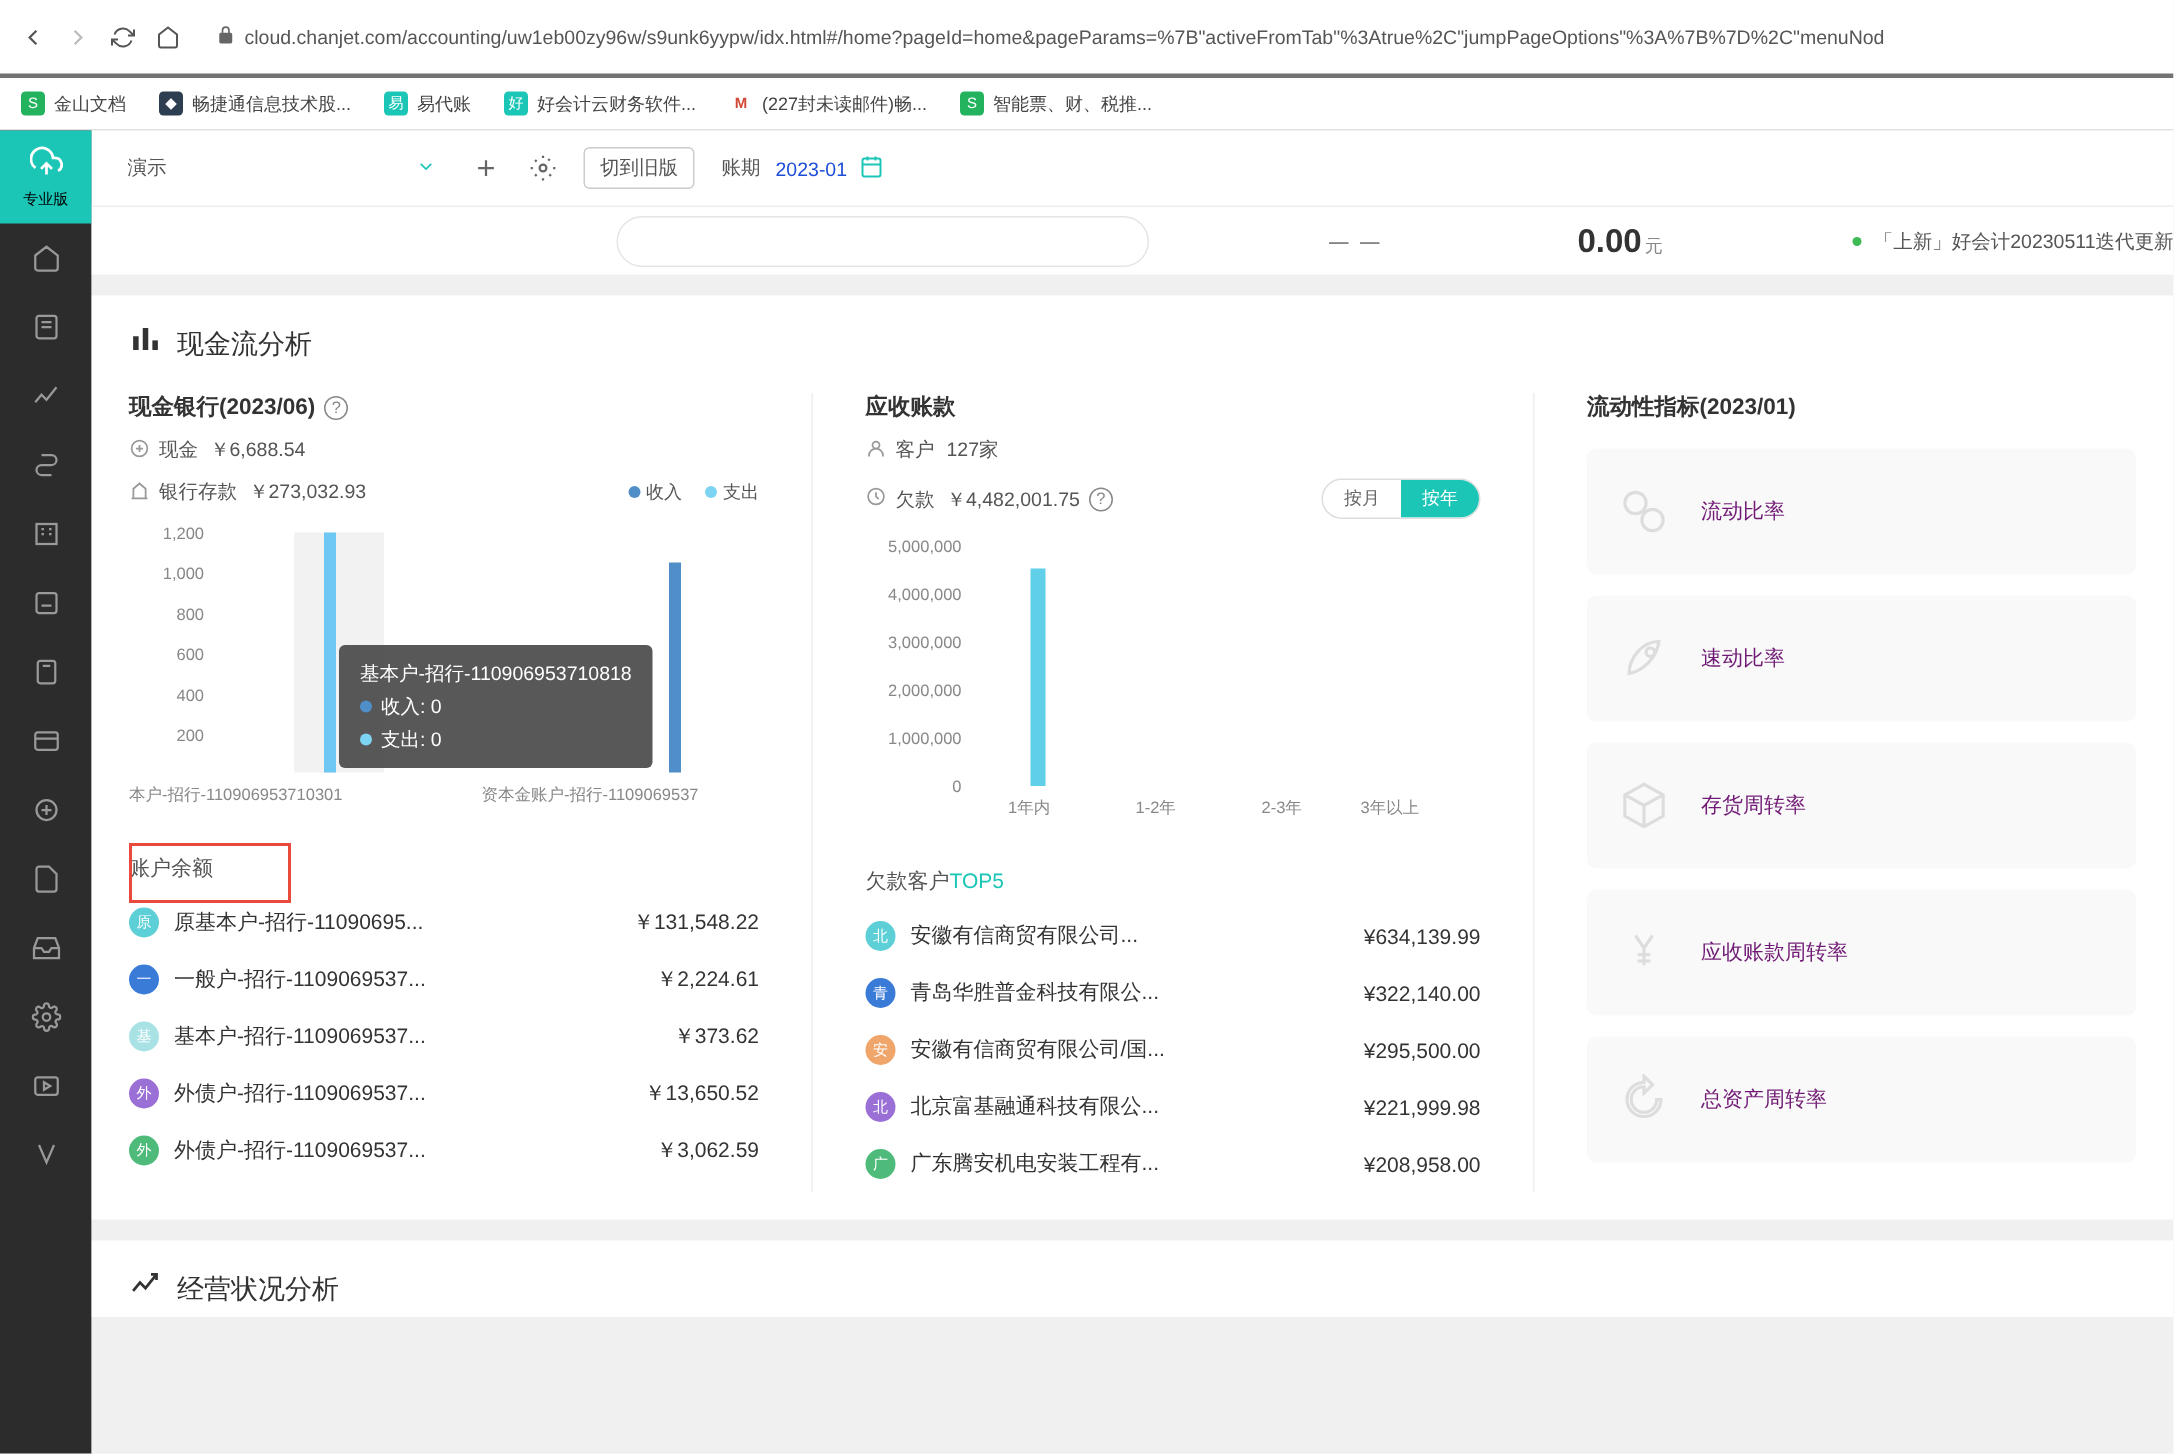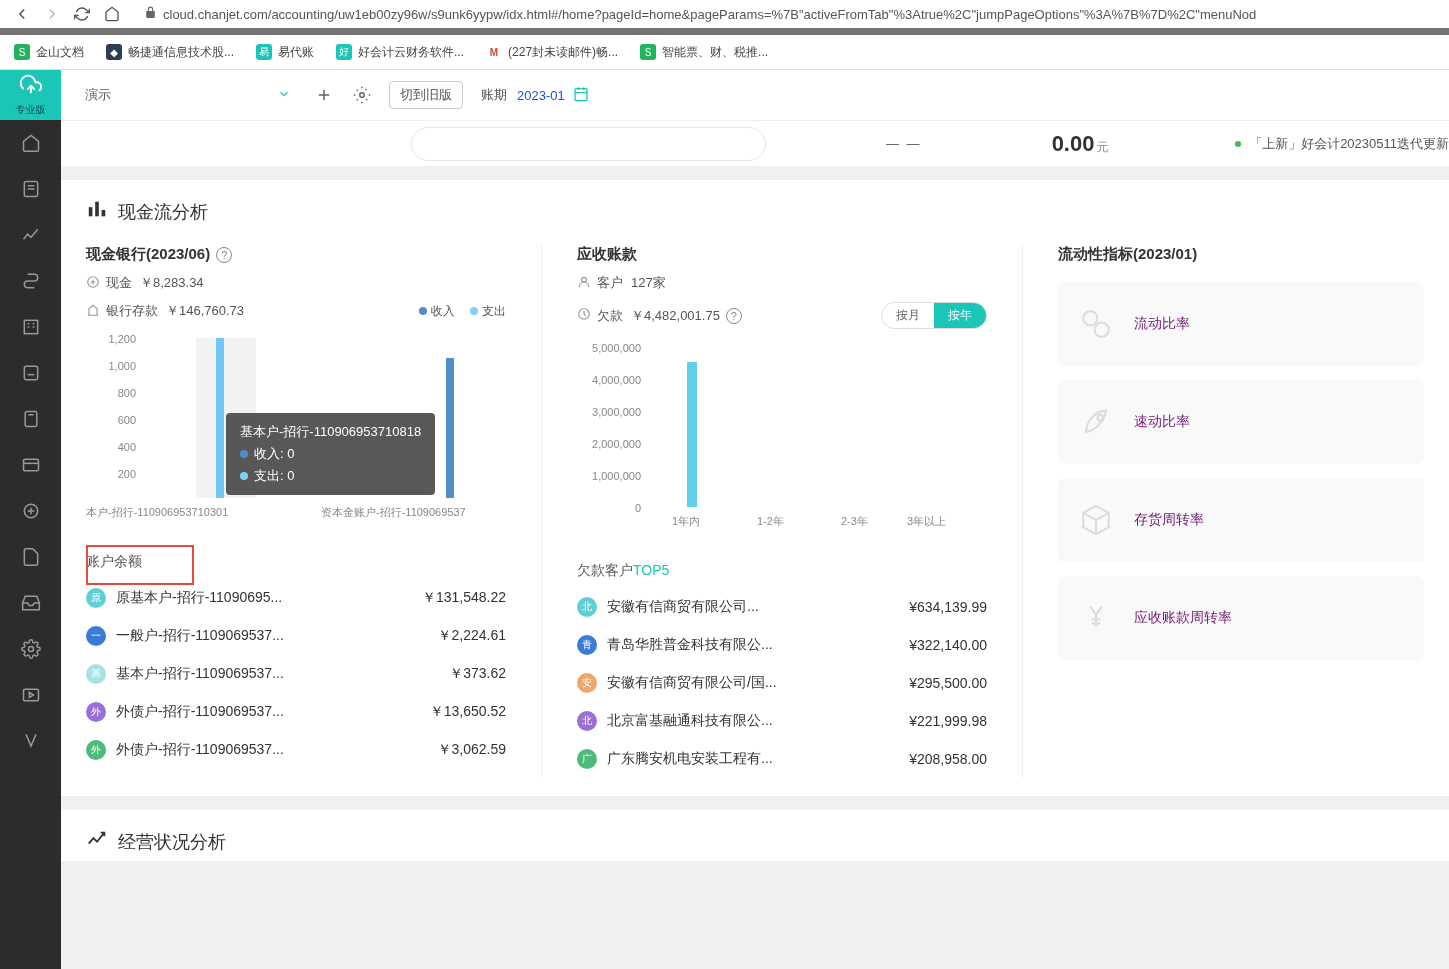--- a/index.html
+++ b/index.html
@@ -1,26 +1,26 @@
 <!DOCTYPE html>
 <html><head>
 <meta charset="utf-8">
 <style>
 *{margin:0;padding:0;box-sizing:border-box;font-family:"Microsoft YaHei",Arial,sans-serif}
 body{background:#f5f5f5;font-size:13px;color:#333;overflow:hidden;width:1449px;height:969px}
-.browser-bar{height:35px;background:#fff;display:flex;align-items:center;padding:0 10px;border-bottom:7px solid #737373}
+.browser-bar{height:52px;background:#fff;display:flex;align-items:center;padding:0 10px;border-bottom:3px solid #737373}
 .browser-bar .nav-btn{width:24px;height:24px;display:flex;align-items:center;justify-content:center;color:#666;margin-right:6px;cursor:pointer}
 .browser-bar .url{flex:1;display:flex;align-items:center;color:#555;font-size:13px;padding-left:14px}
 .browser-bar .lock{margin-right:6px;color:#666}
 .bookmarks{height:35px;background:#fff;display:flex;align-items:center;padding:0 14px;border-bottom:1px solid #e0e0e0}
 .bookmarks .bm{display:flex;align-items:center;margin-right:22px;color:#444;font-size:12px;cursor:pointer}
 .bookmarks .bm .ico{width:16px;height:16px;border-radius:3px;margin-right:6px;display:flex;align-items:center;justify-content:center;color:#fff;font-size:10px}
 .app{display:flex;height:calc(100% - 70px)}
 .sidebar{width:61px;background:#2c2c2c;display:flex;flex-direction:column}
-.sidebar .logo{height:50px;background:#1cc6b7;display:flex;flex-direction:column;align-items:center;justify-content:center;color:#0c4a6e}
+.sidebar .logo{height:62px;background:#1cc6b7;display:flex;flex-direction:column;align-items:center;justify-content:center;color:#000000}
 .sidebar .logo .icon{font-size:18px}
 .sidebar .logo .txt{font-size:10px;margin-top:2px}
 .sidebar .nav-item{height:46px;display:flex;align-items:center;justify-content:center;color:#999;cursor:pointer}
 .sidebar .nav-item svg{width:20px;height:20px}
 .tabs-col{width:55px;background:#fff;display:flex;flex-direction:column}
 .tabs-col .tab{height:51px;display:flex;align-items:center;justify-content:center;font-size:14px;cursor:pointer}
 .tabs-col .tab.active{background:#1cc6b7;color:#fff}
 .main{flex:1;display:flex;flex-direction:column;overflow:hidden}
 .toolbar{height:51px;background:#fff;display:flex;align-items:center;padding:0 12px;border-bottom:1px solid #eee}
 .toolbar .co-select{width:230px;height:32px;border:none;display:flex;align-items:center;padding:0 12px;color:#555;cursor:pointer;justify-content:space-between}
@@ -281,28 +281,28 @@
             <div class="sub-title">
               <span>现金银行(2023/06)</span>
               <span class="q">?</span>
             </div>
             <div class="stat-line">
               <span class="ico"><svg viewBox="0 0 24 24" width="14" height="14" fill="none" stroke="#999" stroke-width="2">
                     <circle cx="12" cy="12" r="9"></circle>
                     <path d="M8 12h8M12 8v8"></path>
                   </svg></span>
               <span>现金</span>
-              <span class="val">￥8,283.34</span>
+              <span class="val">￥6,688.54</span>
             </div>
             <div class="stat-line">
               <span class="ico"><svg viewBox="0 0 24 24" width="14" height="14" fill="none" stroke="#999" stroke-width="2">
                     <path d="M3 21h18M5 21V10l7-6 7 6v11"></path>
                   </svg></span>
               <span>银行存款</span>
-              <span class="val">￥146,760.73</span>
+              <span class="val">￥273,032.93</span>
               <span class="legend" style="margin-left:auto">
                 <span class="item">
                     <span class="dot" style="background:#4f8ec9"></span>
                     <span>收入</span>
                   </span>
                 <span class="item">
                     <span class="dot" style="background:#7dd4f2"></span>
                     <span>支出</span>
                   </span>
               </span>
@@ -492,20 +492,28 @@
                 <span class="name">存货周转率</span>
               </div>
             <div class="card">
                 <span class="icon">
                   <svg viewBox="0 0 24 24" width="34" height="34" fill="none" stroke="#ddd" stroke-width="1.5">
                     <path d="M8 4l4 6 4-6M12 10v8M9 13h6M9 16h6"></path>
                   </svg>
                 </span>
                 <span class="name">应收账款周转率</span>
               </div>
+            <div class="card">
+                <span class="icon">
+                  <svg viewBox="0 0 24 24" width="34" height="34" fill="none" stroke="#ddd" stroke-width="1.5">
+                    <path d="M4 12a8 8 0 018-8V1l4 4-4 4V6a6 6 0 106 6h2a8 8 0 11-16 0z"></path>
+                  </svg>
+                </span>
+                <span class="name">总资产周转率</span>
+              </div>
           </div>
         </div>
       </div>
 
       <div class="section" style="padding-bottom:6px">
         <div class="sec-title" style="margin-bottom:0">
           <span class="ico"><svg viewBox="0 0 24 24" width="22" height="22" fill="none" stroke="#333" stroke-width="2">
                 <path d="M3 17l5-6 4 4 8-10"></path>
                 <path d="M16 5h4v4"></path>
               </svg></span>

